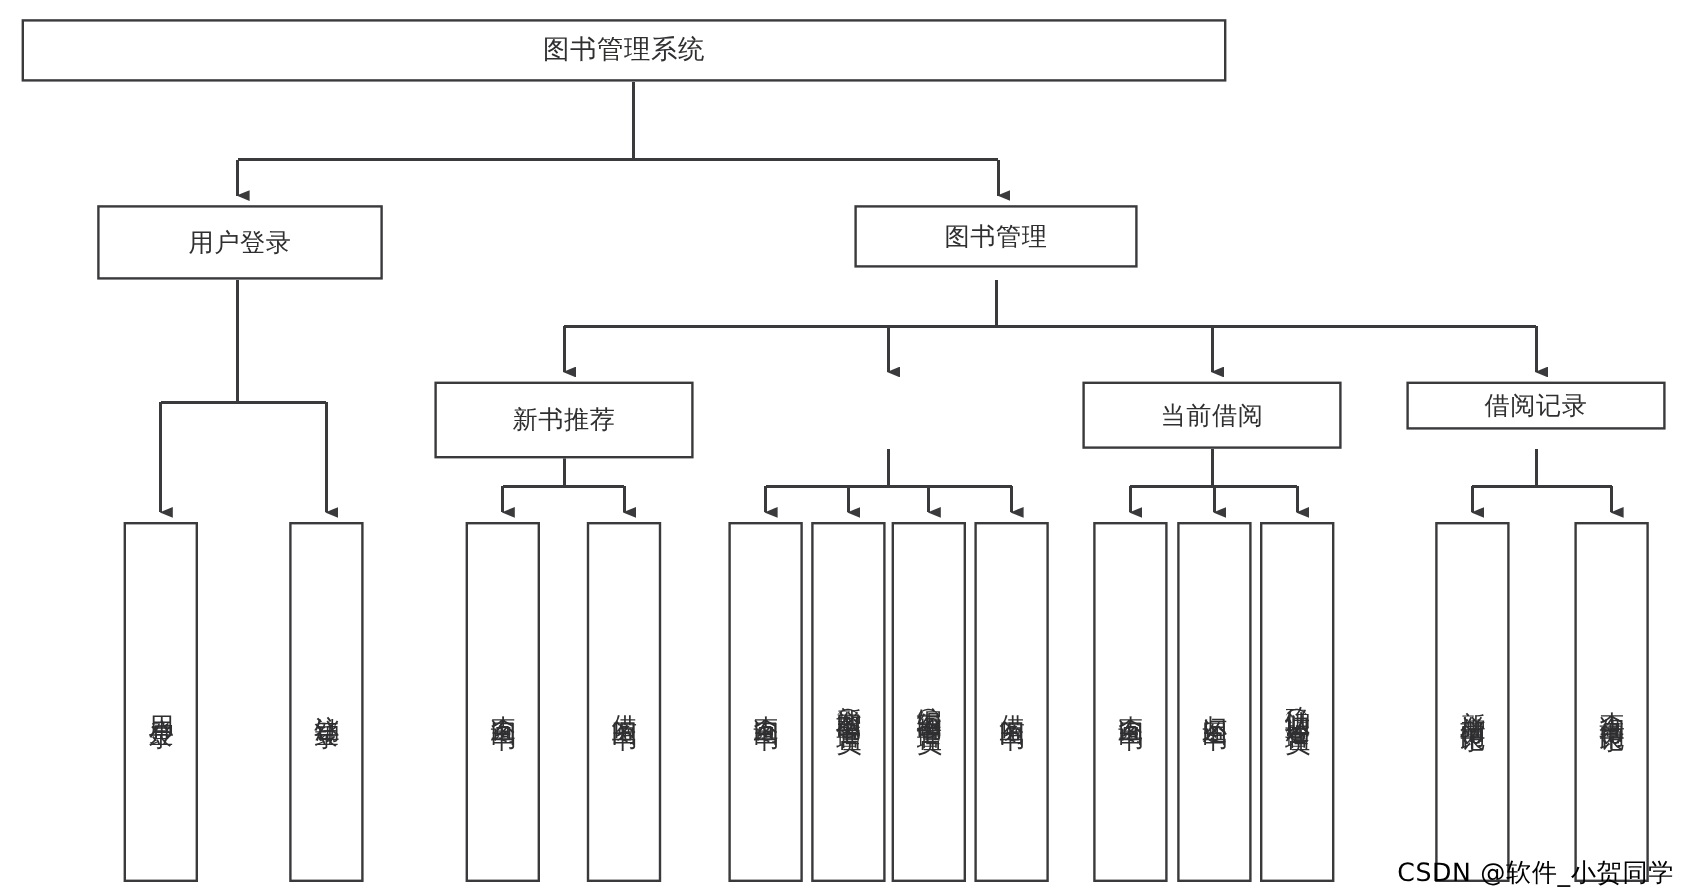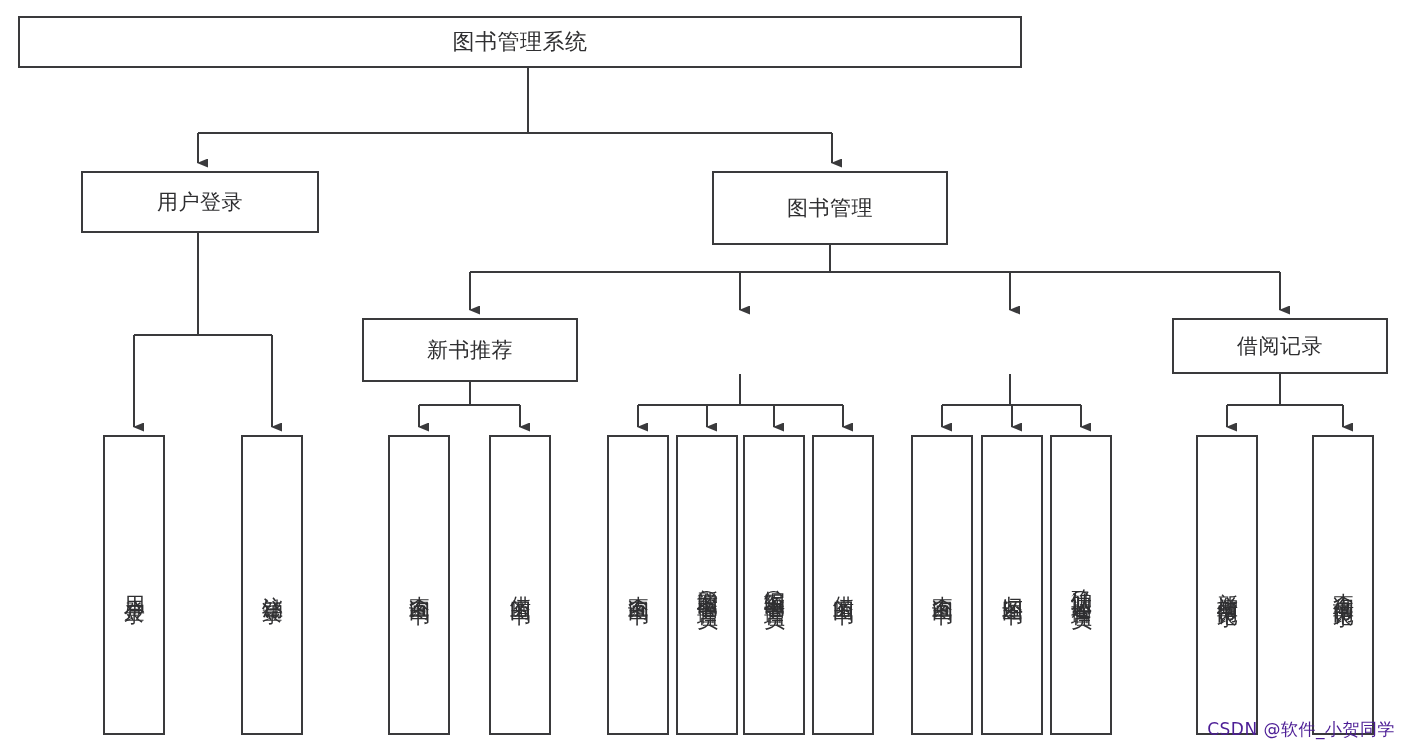--- a/index.html
+++ b/index.html
@@ -49,22 +49,22 @@
     letter-spacing: 3px;
     font-size: 21px;
   }
   .node-box.root .node-label {
     font-size: 22px;
   }
   #watermark {
     position: absolute;
     right: 10px;
     bottom: 6px;
-    color: #4c1d95;
-    font-size: 17px;
+    color: #000000;
+    font-size: 21px;
     letter-spacing: 0.5px;
     white-space: nowrap;
     pointer-events: none;
   }
 </style>
 </head>
 <body>
 
 <div id="diagram-root">
 
@@ -118,28 +118,31 @@
     </g>
   </svg>
 
   <div class="node-box root" style="left: 18px; top: 16px; width: 1004px; height: 52px;">
     <span class="node-label">图书管理系统</span>
   </div>
 
   <div class="node-box" style="left: 81px; top: 171px; width: 238px; height: 62px;">
     <span class="node-label">用户登录</span>
   </div>
-  <div class="node-box" style="left: 712px; top: 171px; width: 236px; height: 74px;">
+  <div class="node-box" style="left: 712px; top: 171px; width: 236px; height: 52px;">
     <span class="node-label">图书管理</span>
   </div>
 
   <div class="node-box" style="left: 362px; top: 318px; width: 216px; height: 64px;">
     <span class="node-label">新书推荐</span>
   </div>
-  <div class="node-box" style="left: 1172px; top: 318px; width: 216px; height: 56px;">
+  <div class="node-box" style="left: 902px; top: 318px; width: 216px; height: 56px;">
+    <span class="node-label">当前借阅</span>
+  </div>
+  <div class="node-box" style="left: 1172px; top: 318px; width: 216px; height: 40px;">
     <span class="node-label">借阅记录</span>
   </div>
 
   <div class="node-box vertical" style="left: 103px; top: 435px; width: 62px; height: 300px;">
     <span class="node-label">用户登录</span>
   </div>
   <div class="node-box vertical" style="left: 241px; top: 435px; width: 62px; height: 300px;">
     <span class="node-label">注销登录</span>
   </div>
   <div class="node-box vertical" style="left: 388px; top: 435px; width: 62px; height: 300px;">

